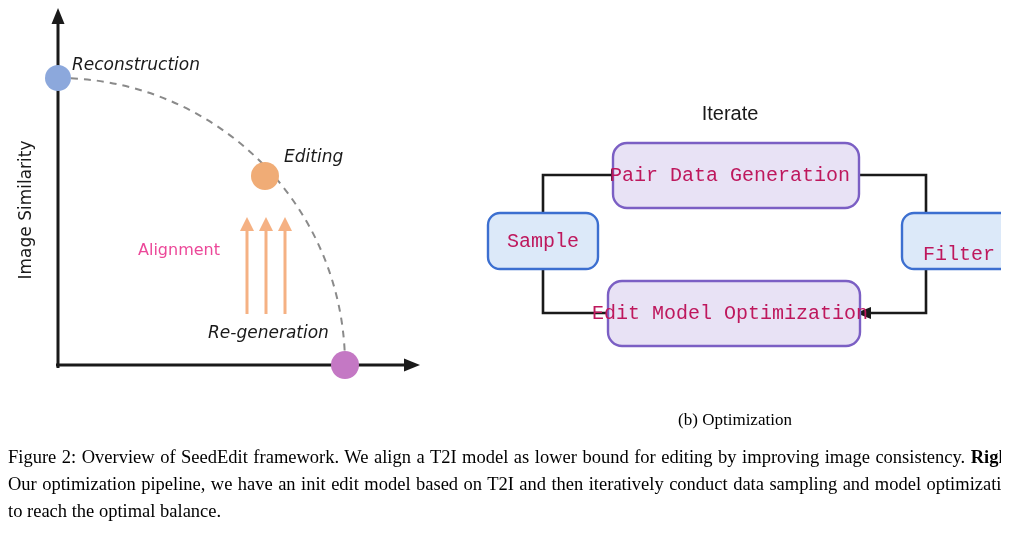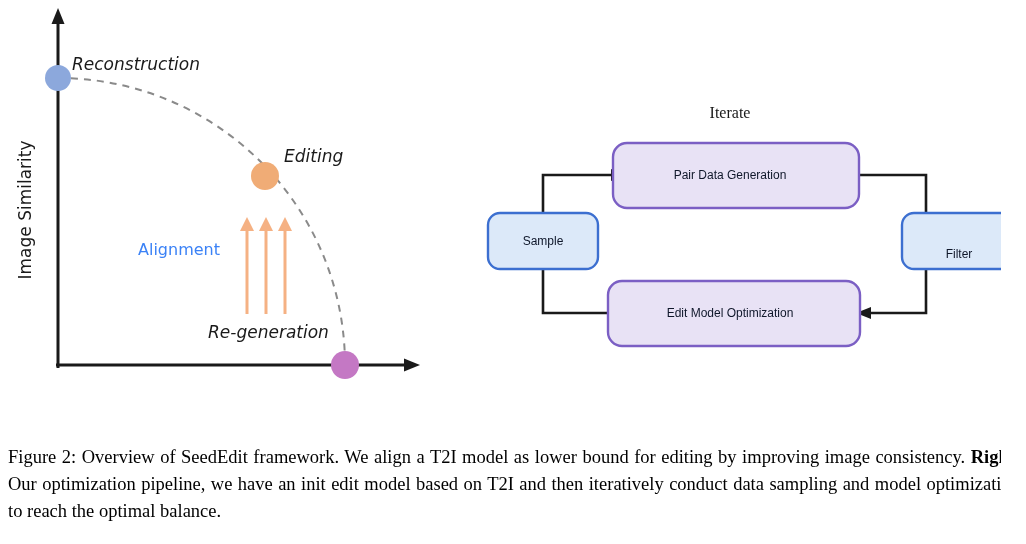--- a/index.html
+++ b/index.html
@@ -53,48 +53,48 @@
   #label-reconstruction { left: 72px; top: 54px; }
   #label-editing        { left: 284px; top: 146px; }
   #label-regeneration   { left: 208px; top: 322px; }
 
   #label-alignment {
     position: absolute;
     left: 138px;
     top: 240px;
     font-family: "DejaVu Sans", sans-serif;
     font-size: 16px;
-    color: #3b82f6;
+    color: #ec4899;
     white-space: nowrap;
   }
 
   
   #panel-b {
     position: absolute;
     left: 450px; top: 0;
     width: 576px; height: 400px;
   }
   #panel-b svg { display: block; }
 
   .flow-box-label {
     position: absolute;
-    font-family: Liberation Sans, sans-serif;
-    font-size: 12px;
-    color: #0f172a;
+    font-family: Liberation Mono, monospace;
+    font-size: 20px;
+    color: #be185d;
     white-space: nowrap;
     text-align: center;
     transform: translate(-50%, -50%);
   }
   #iterate-label {
     position: absolute;
     left: 730px;
     top: 113px;
     transform: translate(-50%, -50%);
-    font-family: Liberation Serif, serif;
-    font-size: 16px;
+    font-family: Liberation Sans, sans-serif;
+    font-size: 20px;
     color: #1a1a1a;
     white-space: nowrap;
   }
   #label-pair-data { left: 730px; top: 175px; }
   #label-edit-model { left: 730px; top: 313px; text-align: right; }
   #label-sample    { left: 543px; top: 241px; }
   #label-filter    { left: 959px; top: 254px; }
 
   
   .subcaption {
@@ -193,16 +193,17 @@
       <rect x="452" y="213" width="110" height="56" rx="12" ry="12" fill="#dce9f9" stroke="#3c6fd0" stroke-width="2.4"></rect>
     </svg>
   </div>
 
   <div id="iterate-label">Iterate</div>
   <div class="flow-box-label" id="label-pair-data">Pair Data Generation</div>
   <div class="flow-box-label" id="label-edit-model">Edit Model Optimization</div>
   <div class="flow-box-label" id="label-sample">Sample</div>
   <div class="flow-box-label" id="label-filter">Filter</div>
 
+  <div class="subcaption" id="subcaption-b">(b) Optimization</div>
 
   <div id="figure-caption"><span>Figure 2:</span><span> Overview of SeedEdit framework. We align a T2I model as lower bound for editing by improving image consistency. </span><b>Right</b><span>: Our optimization pipeline, we have an init edit model based on T2I and then iteratively conduct data sampling and model optimization to reach the optimal balance.</span></div>
 
 </div>
 
 </body></html>

